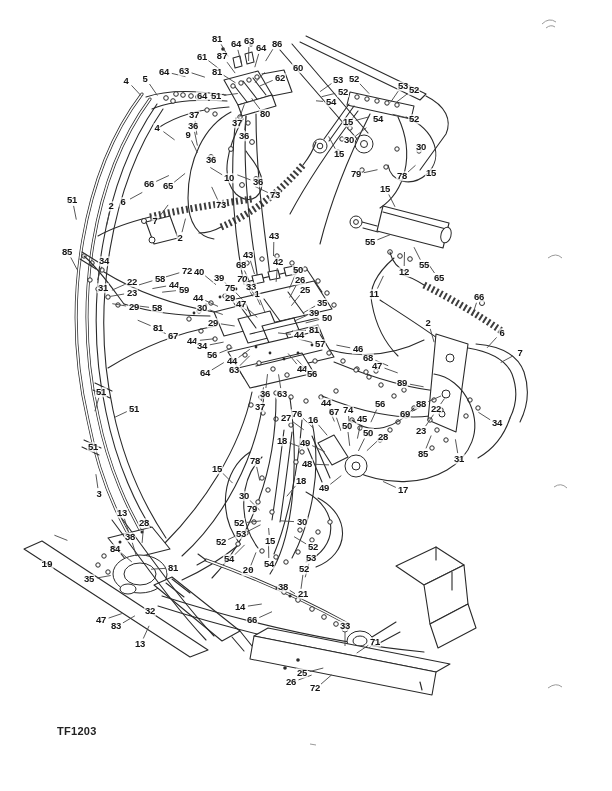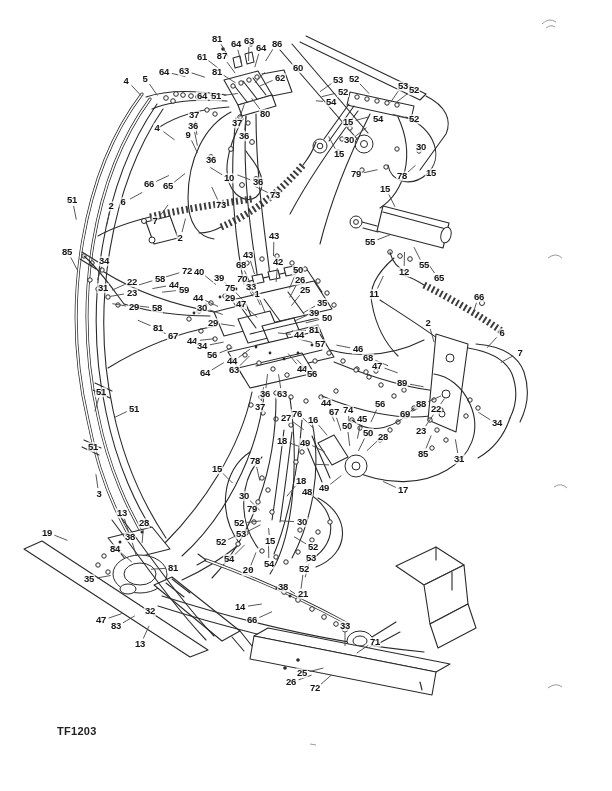--- a/index.html
+++ b/index.html
@@ -591,21 +591,21 @@
       <div class="callout" style="left: 104px; top: 261px;">34</div>
       <div class="callout" style="left: 103px; top: 288px;">31</div>
       <div class="callout" style="left: 132px; top: 282px;">22</div>
       <div class="callout" style="left: 132px; top: 293px;">23</div>
       <div class="callout" style="left: 134px; top: 307px;">29</div>
       <div class="callout" style="left: 101px; top: 392px;">51</div>
       <div class="callout" style="left: 134px; top: 409px;">51</div>
       <div class="callout" style="left: 93px; top: 447px;">51</div>
       <div class="callout" style="left: 99px; top: 494px;">3</div>
       <div class="callout" style="left: 122px; top: 513px;">13</div>
-      <div class="callout" style="left: 47px; top: 533px;">19</div>
+      <div class="callout" style="left: 47px; top: 565px; font-family: Liberation Mono, monospace;">19</div>
       <div class="callout" style="left: 187px; top: 271px;">72</div>
       <div class="callout" style="left: 199px; top: 272px;">40</div>
       <div class="callout" style="left: 219px; top: 278px;">39</div>
       <div class="callout" style="left: 160px; top: 279px;">58</div>
       <div class="callout" style="left: 174px; top: 285px;">44</div>
       <div class="callout" style="left: 184px; top: 290px;">59</div>
       <div class="callout" style="left: 198px; top: 298px;">44</div>
       <div class="callout" style="left: 202px; top: 308px;">30</div>
       <div class="callout" style="left: 157px; top: 308px;">58</div>
       <div class="callout" style="left: 213px; top: 323px;">29</div>
@@ -668,21 +668,21 @@
       <div class="callout" style="left: 380px; top: 404px;">56</div>
       <div class="callout" style="left: 362px; top: 419px;">45</div>
       <div class="callout" style="left: 347px; top: 426px;">50</div>
       <div class="callout" style="left: 368px; top: 433px;">50</div>
       <div class="callout" style="left: 383px; top: 437px;">28</div>
       <div class="callout" style="left: 405px; top: 414px;">69</div>
       <div class="callout" style="left: 421px; top: 404px;">88</div>
       <div class="callout" style="left: 402px; top: 383px;">89</div>
       <div class="callout" style="left: 282px; top: 441px;">18</div>
       <div class="callout" style="left: 305px; top: 443px;">49</div>
-      <div class="callout" style="left: 307px; top: 492px; text-align: center;">48</div>
+      <div class="callout" style="left: 307px; top: 464px; text-align: center;">48</div>
       <div class="callout" style="left: 301px; top: 481px;">18</div>
       <div class="callout" style="left: 324px; top: 488px;">49</div>
       <div class="callout" style="left: 255px; top: 461px;">78</div>
       <div class="callout" style="left: 217px; top: 469px;">15</div>
       <div class="callout" style="left: 244px; top: 496px;">30</div>
       <div class="callout" style="left: 252px; top: 509px;">79</div>
       <div class="callout" style="left: 302px; top: 522px;">30</div>
       <div class="callout" style="left: 239px; top: 523px;">52</div>
       <div class="callout" style="left: 241px; top: 534px;">53</div>
       <div class="callout" style="left: 221px; top: 542px;">52</div>

